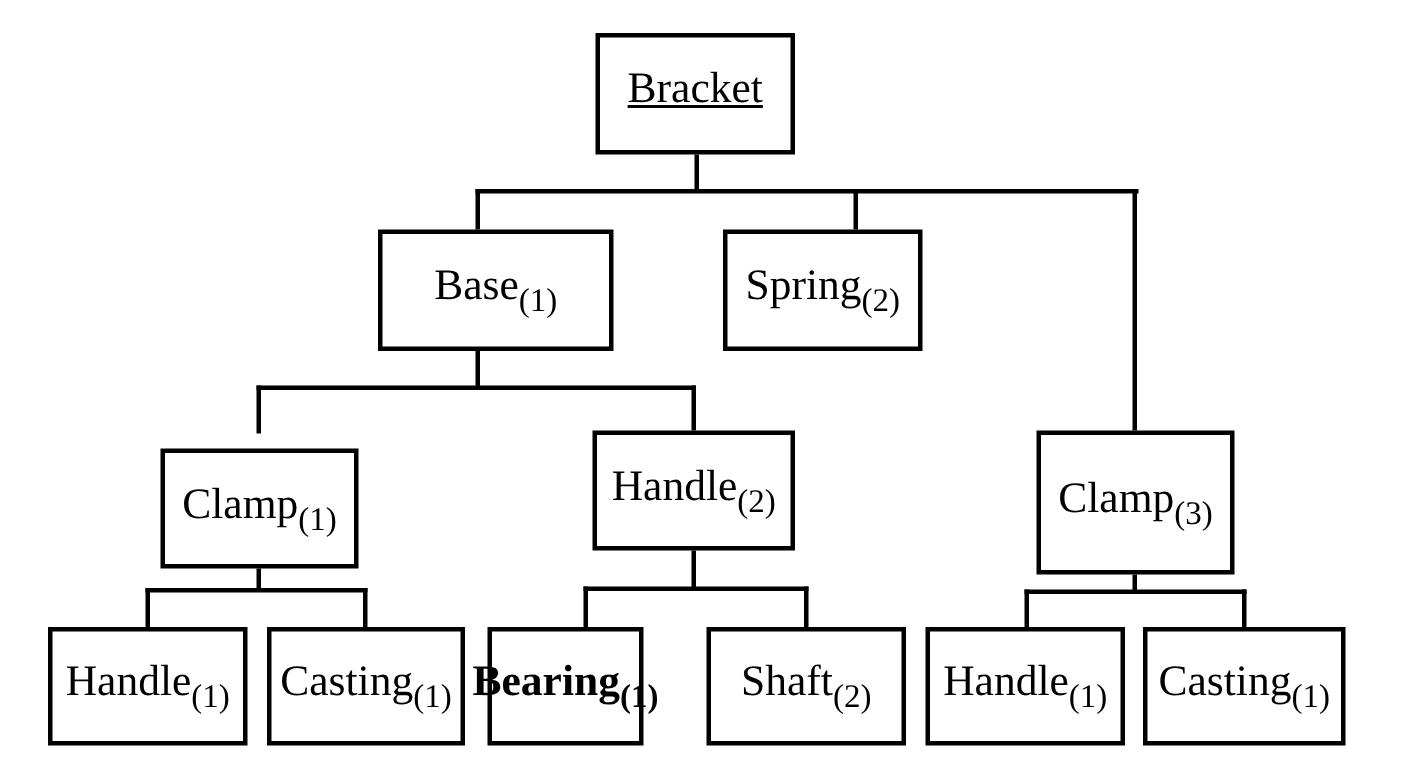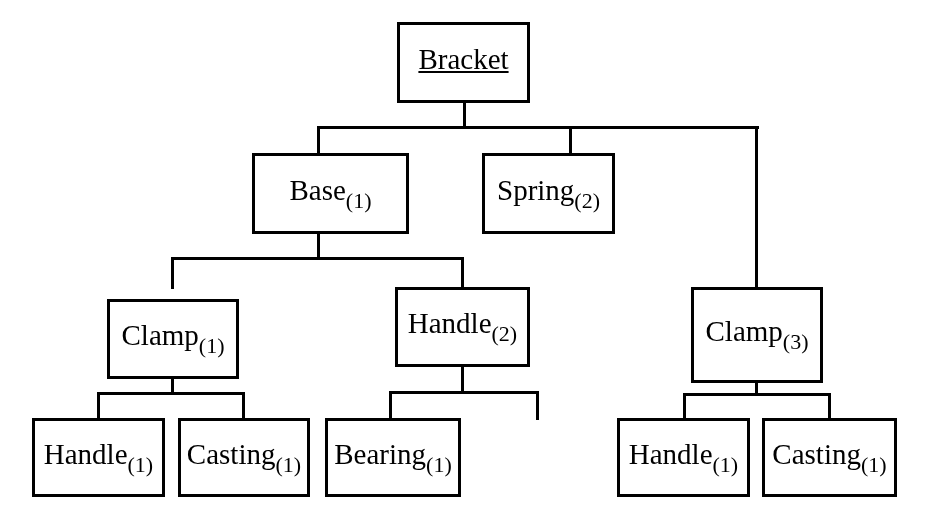--- a/index.html
+++ b/index.html
@@ -40,21 +40,21 @@
   }
   
   .n-bracket  { left: 397px; top:  22px; width: 133px; height: 81px; text-decoration: underline; }
   .n-base     { left: 252px; top: 153px; width: 157px; height: 81px; }
   .n-spring   { left: 482px; top: 153px; width: 133px; height: 81px; }
   .n-clamp1   { left: 107px; top: 299px; width: 132px; height: 80px; }
   .n-housing  { left: 395px; top: 287px; width: 135px; height: 80px; }
   .n-clamp3   { left: 691px; top: 287px; width: 132px; height: 96px; }
   .n-handle1  { left:  32px; top: 418px; width: 133px; height: 79px; }
   .n-casting1 { left: 178px; top: 418px; width: 132px; height: 79px; }
-  .n-bearing  { left: 325px; top: 418px; width: 136px; height: 79px; }
+  .n-bearing  { left: 325px; top: 418px; width: 104px; height: 79px; font-weight: bold; }
   .n-shaft    { left: 471px; top: 418px; width: 133px; height: 79px; }
   .n-handle2  { left: 617px; top: 418px; width: 133px; height: 79px; }
   .n-casting2 { left: 762px; top: 418px; width: 135px; height: 79px; }
   
   .ln-bracket-stub   { left: 463px; top: 101px; width:   3px; height:  27px; }
   .ln-l1-h           { left: 317px; top: 126px; width: 442px; height:   3px; }
   .ln-drop-base      { left: 317px; top: 126px; width:   3px; height:  29px; }
   .ln-drop-spring    { left: 569px; top: 126px; width:   3px; height:  29px; }
   .ln-drop-clamp3    { left: 755px; top: 126px; width:   3px; height: 163px; }
   .ln-base-stub      { left: 317px; top: 232px; width:   3px; height:  28px; }
@@ -130,20 +130,23 @@
   </div>
 
   <div class="node n-casting1">
     <span class="lbl"><span>Casting</span><span class="sub">(1)</span></span>
   </div>
 
   <div class="node n-bearing">
     <span class="lbl"><span>Bearing</span><span class="sub">(1)</span></span>
   </div>
 
+  <div class="node n-shaft">
+    <span class="lbl"><span>Shaft</span><span class="sub">(2)</span></span>
+  </div>
 
   <div class="node n-handle2">
     <span class="lbl"><span>Handle</span><span class="sub">(1)</span></span>
   </div>
 
   <div class="node n-casting2">
     <span class="lbl"><span>Casting</span><span class="sub">(1)</span></span>
   </div>
 
 </div>

